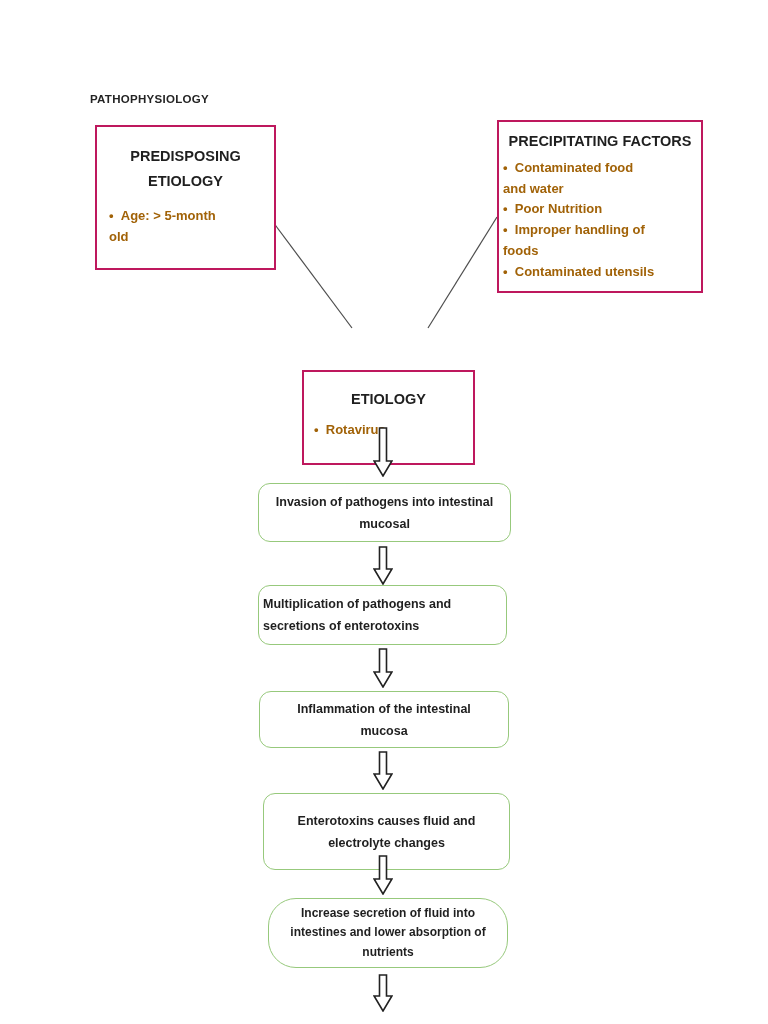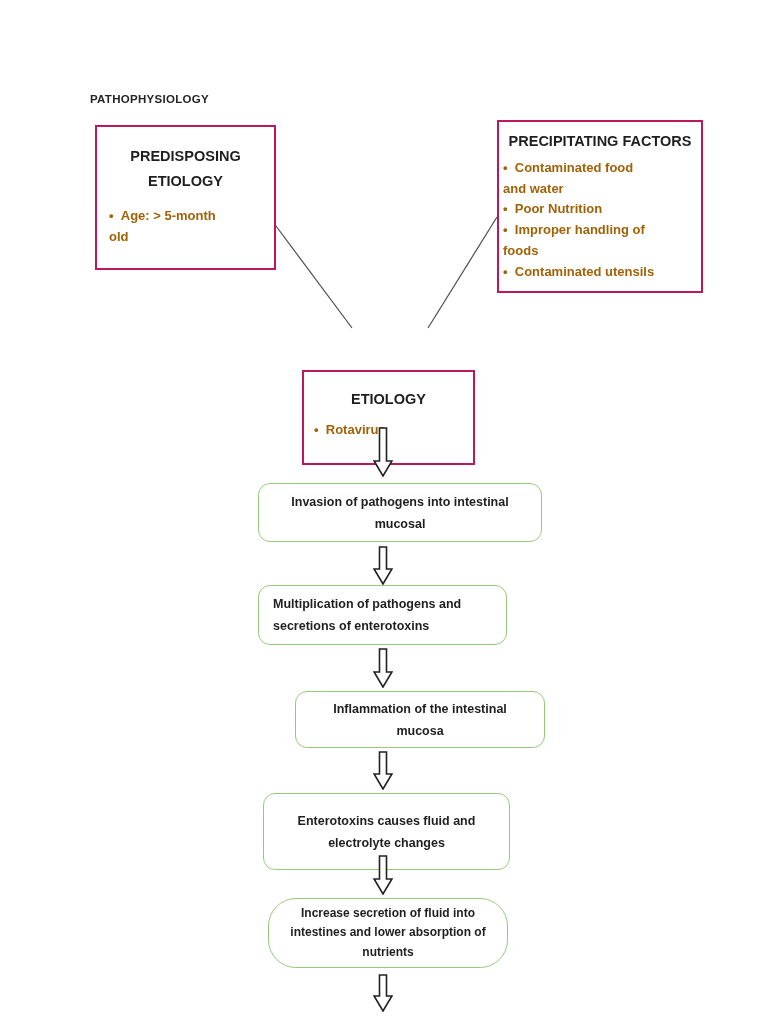--- a/index.html
+++ b/index.html
@@ -43,23 +43,23 @@
   .etiology li { line-height:21px; }
 
   
   .gbox {
     position:absolute; box-sizing:border-box; background:#ffffff;
     border:1.5px solid #97c97c; border-radius:12px;
     display:flex; align-items:center; justify-content:center;
     font-size:12.5px; font-weight:700; line-height:22px; text-align:center;
   }
   .gbox span { white-space:pre-line; }
-  .g1 { left:258px; top:483px; width:284px; height:59px;text-align:center; }
-  .g2 { left:258px; top:585px; width:249px; height:60px; justify-content:flex-start; text-align:left; padding-left:14px; }
-  .g3 { left:259px; top:691px; width:250px; height:57px;margin-left:36px; }
+  .g1 { left:258px; top:483px; width:253px; height:59px;text-align:center; }
+  .g2 { left:258px; top:585px; width:249px; height:60px; justify-content:flex-start; text-align:left; padding-left:4px; }
+  .g3 { left:259px; top:691px; width:250px; height:57px; }
   .g4 { left:263px; top:793px; width:247px; height:77px; }
   .g5 { left:268px; top:898px; width:240px; height:70px; font-size:12px; line-height:19.5px;border-radius:28px; }
 
   
   .arrow { position:absolute; left:373px; }
   .arrow polygon { fill:#ffffff; stroke:#222222; stroke-width:1.6; stroke-linejoin:miter; }
   .a1 { top:427px; } .a2 { top:546px; } .a3 { top:648px; }
   .a4 { top:751px; } .a5 { top:855px; } .a6 { top:974px; }
 </style>
 </head>

